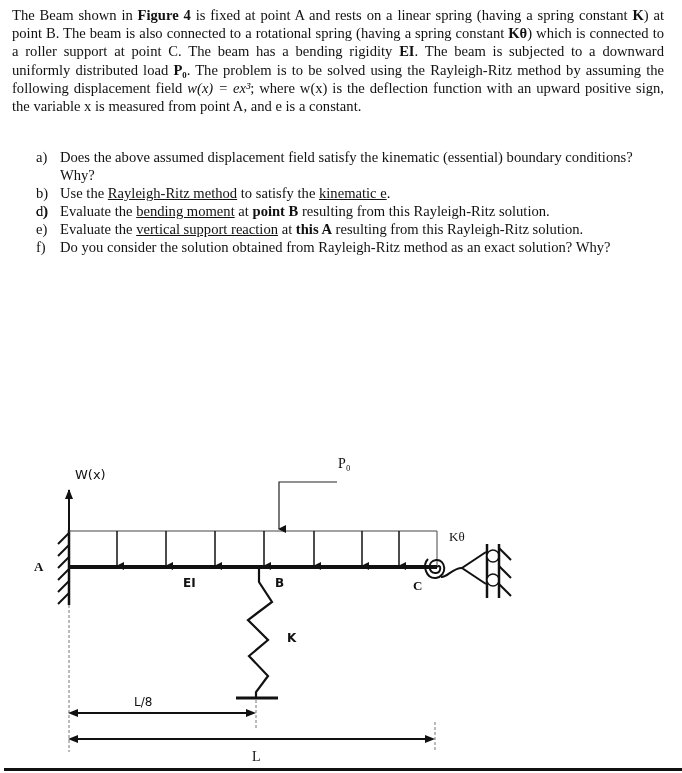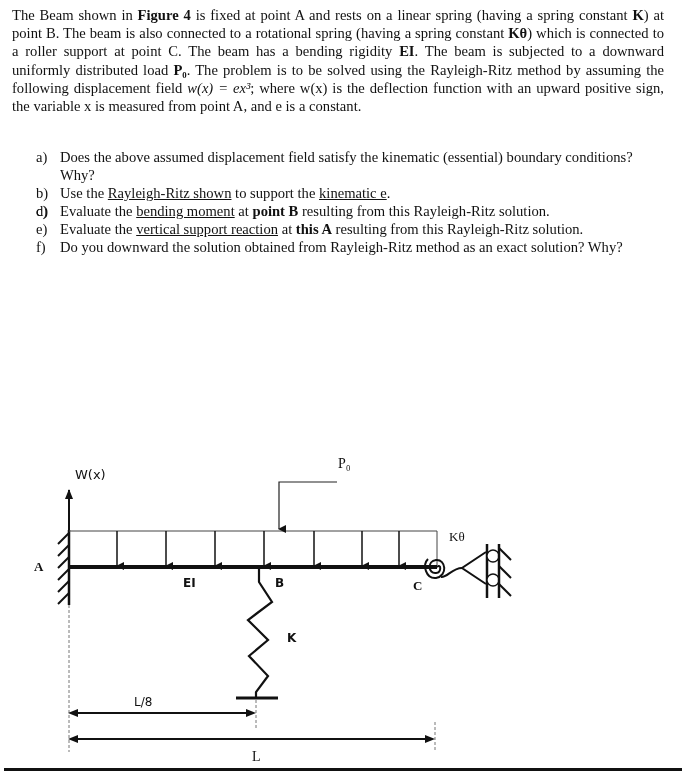--- a/index.html
+++ b/index.html
@@ -21,25 +21,25 @@
     .sans-lbl { font-family: "DejaVu Sans", sans-serif; font-size: 12px; font-weight: bold; }
     .bottom-rule { position: absolute; left: 4px; top: 768px; width: 678px; height: 3px; background: #111; }
   </style>
 </head>
 <body>
 
 <div class="intro" id="intro"><span>The Beam shown in </span><b>Figure 4</b><span> is fixed at point A and rests on a linear spring (having a spring constant </span><b>K</b><span>) at point B. The beam is also connected to a rotational spring (having a spring constant </span><b>Kθ</b><span>) which is connected to a roller support at point C. The beam has a bending rigidity </span><b>EI</b><span>. The beam is subjected to a downward uniformly distributed load </span><b>P₀</b><span>. The problem is to be solved using the Rayleigh-Ritz method by assuming the following displacement field </span><i>w(x) = ex³</i><span>; where w(x) is the deflection function with an upward positive sign, the variable x is measured from point A, and e is a constant.</span></div>
 
 <ul class="questions" id="questions">
     <li><span class="marker">a)</span><span><span>Does the above assumed displacement field satisfy the kinematic (essential) boundary conditions? Why?</span></span></li>
-    <li><span class="marker">b)</span><span><span>Use the </span><u>Rayleigh-Ritz shown</u><span> to support the </span><u>kinematic e</u><span>.</span></span></li>
+    <li><span class="marker">b)</span><span><span>Use the </span><u>Rayleigh-Ritz method</u><span> to satisfy the </span><u>kinematic e</u><span>.</span></span></li>
     <li><span class="marker">c)</span></li>
     <li><span class="marker">d)</span><span><span>Evaluate the </span><u>bending moment</u><span> at </span><b>point B</b><span> resulting from this Rayleigh-Ritz solution.</span></span></li>
     <li><span class="marker">e)</span><span><span>Evaluate the </span><u>vertical support reaction</u><span> at </span><b>this A</b><span> resulting from this Rayleigh-Ritz solution.</span></span></li>
-    <li><span class="marker">f)</span><span><span>Do you downward the solution obtained from Rayleigh-Ritz method as an exact solution? Why?</span></span></li>
+    <li><span class="marker">f)</span><span><span>Do you consider the solution obtained from Rayleigh-Ritz method as an exact solution? Why?</span></span></li>
   </ul>
 
 <div class="figure">
   <svg width="682" height="333" viewBox="0 440 682 333" xmlns="http://www.w3.org/2000/svg">
     <defs>
       <marker id="arrowDown" markerWidth="8" markerHeight="8" refX="4" refY="7" orient="auto" markerUnits="userSpaceOnUse">
         <path d="M0,0 L8,0 L4,8 z" fill="#111"></path>
       </marker>
       <marker id="arrowHead" markerWidth="10" markerHeight="8" refX="9" refY="4" orient="auto" markerUnits="userSpaceOnUse">
         <path d="M0,0 L10,4 L0,8 z" fill="#111"></path>

